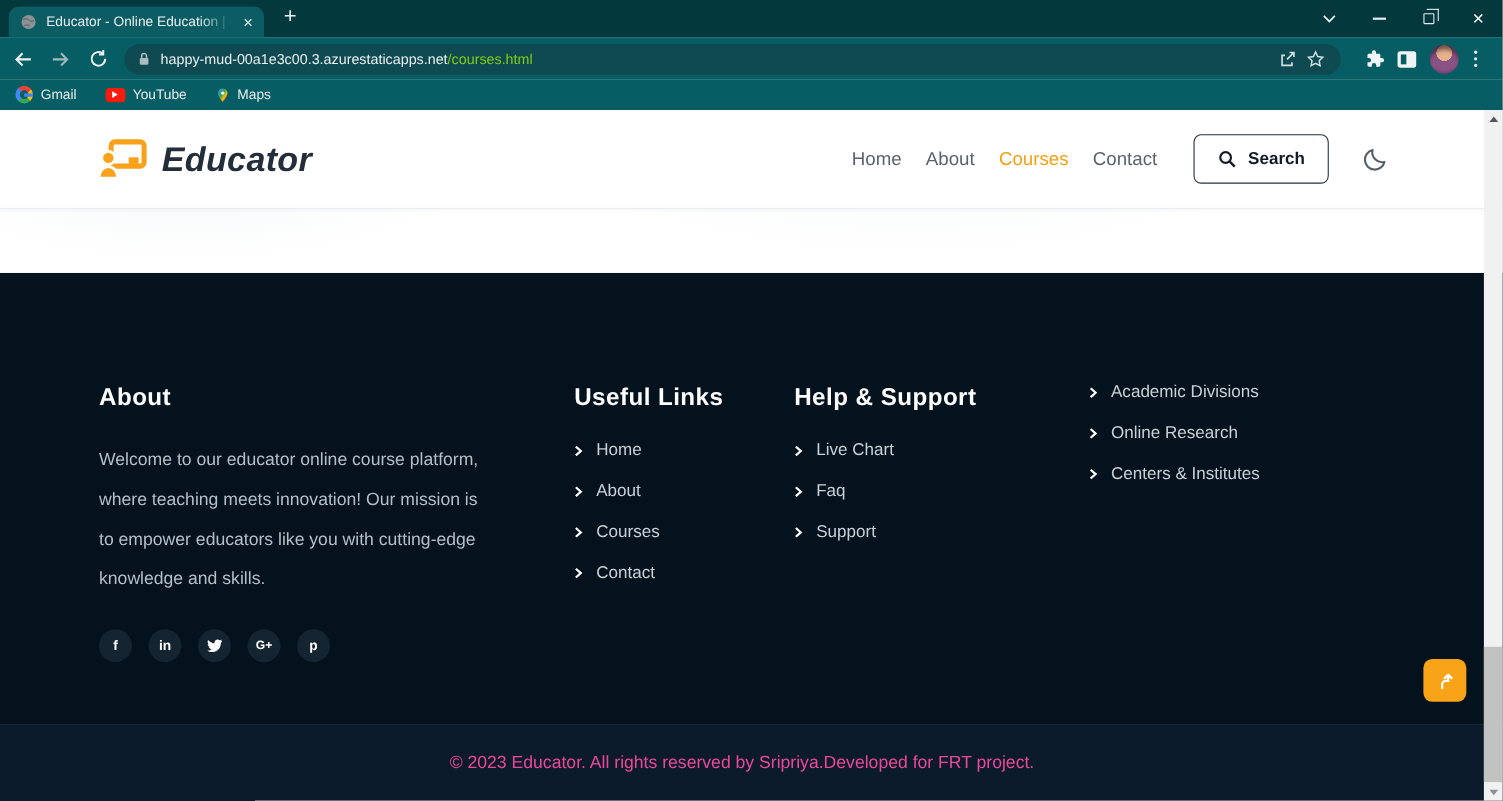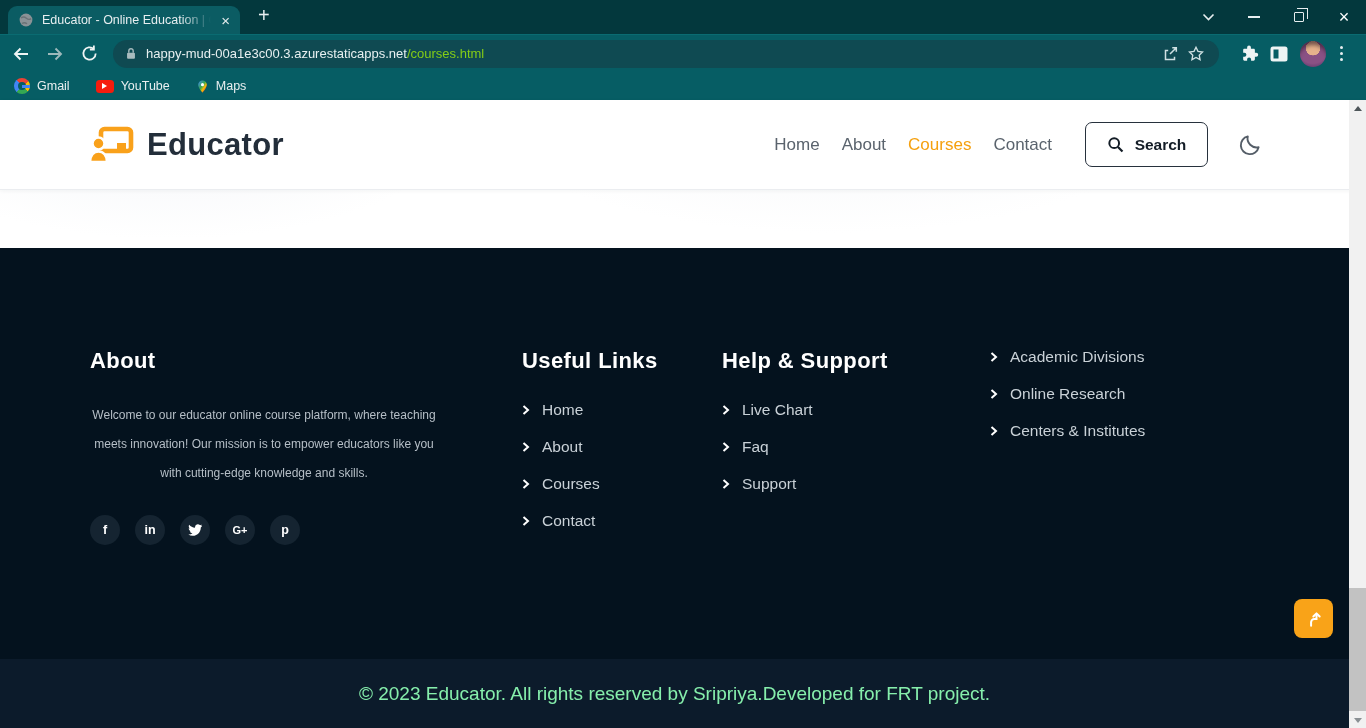--- a/index.html
+++ b/index.html
@@ -47,46 +47,46 @@
   .gicon::after { content:""; position:absolute; right:0; top:6.5px; width:8px; height:3.5px; background:#4285f4; }
   .yticon { width:18px; height:13px; background:#f61c0d; border-radius:3.5px; display:flex; align-items:center; justify-content:center; flex:0 0 auto; }
   .yticon i { width:0; height:0; border-left:5px solid #fff; border-top:3.5px solid transparent; border-bottom:3.5px solid transparent; }
 
   
   .page { position:absolute; top:100px; left:0; width:1366px; height:628px; background:#fff; }
   .site-header { height:90px; background:#fff; display:flex; align-items:center;
                  padding:0 104px 0 90px; border-bottom:1px solid #ebedf0; position:relative; z-index:2;
                  box-shadow:0 1px 4px rgba(20,30,40,.05); }
   .brand { display:flex; align-items:center; gap:13px; cursor:pointer; }
-  .brand-name { font-size:31px; font-weight:800; color:#232e3a; letter-spacing:.3px; }
+  .brand-name { font-size:31px; font-weight:800; color:#232e3a; letter-spacing:.3px;font-style:italic; }
   .nav { margin-left:auto; display:flex; align-items:center; gap:22px; }
   .nav a { font-size:17px; color:#5a636d; text-decoration:none; cursor:pointer; }
   .nav a.active { color:#f5a00f; }
   .search-btn { margin-left:33px; width:123px; height:45px; background:#fff; border:1.6px solid #27313d;
                 border-radius:7px; display:flex; align-items:center; justify-content:center; gap:10px;
                 font-weight:700; font-size:15.5px; color:#131c26; cursor:pointer; }
   .theme-toggle { margin-left:30px; cursor:pointer; display:flex; }
 
   .content-gap { height:58px; background:#fff; position:relative;
     background-image:radial-gradient(ellipse 420px 170px at 170px -70px, #f3f5f8 0%, rgba(243,245,248,0) 70%),
                      radial-gradient(ellipse 520px 190px at 830px -90px, #f4f6f8 0%, rgba(244,246,248,0) 70%); }
 
   
   .footer { height:411px; background:#04121e; padding:100px 0 0 90px; display:flex; }
   .fcol h4 { color:#fff; font-size:22px; font-weight:700; letter-spacing:.4px; margin-bottom:27px; }
   .col-about { width:432px; } .col-useful { width:200px; } .col-help { width:268px; } .col-research { flex:1; }
-  .about-text { width:348px; color:#b6bfc7; font-size:12px; line-height:29px;text-align:center; }
+  .about-text { width:348px; color:#b6bfc7; font-size:16px; line-height:36px; }
   .social { display:flex; gap:15px; margin-top:27px; }
   .social .s { width:30px; height:30px; border-radius:50%; background:#152431; color:#fff;
                display:flex; align-items:center; justify-content:center; font-size:12.5px; font-weight:700; cursor:pointer; }
   .links { list-style:none; }
   .links li { display:flex; align-items:center; gap:12px; margin-bottom:19px; color:#c9d1d7; font-size:15.5px; cursor:pointer; }
   .links li svg { flex:0 0 auto; }
   .copyright { height:69px; background:#0c1b2b; display:flex; align-items:center; justify-content:center;
-               color:#86efac; font-size:19px; padding-right:17px; }
+               color:#ec4899; font-size:16px; padding-right:17px; }
 
   .scrolltop { position:absolute; left:1294px; top:599px; width:39px; height:39px; border-radius:8px;
                background:#f9a318; display:flex; align-items:center; justify-content:center; cursor:pointer; z-index:6; }
 
   
   .scrollbar { position:absolute; right:0; top:100px; width:17px; height:628px; background:#f1f1f1; z-index:10; }
   .sb-up, .sb-down { position:absolute; left:0; width:17px; height:16px; display:flex; align-items:center; justify-content:center; cursor:pointer; }
   .sb-up { top:0; } .sb-down { bottom:0; }
   .tri-up { width:0; height:0; border-left:4px solid transparent; border-right:4px solid transparent; border-bottom:5px solid #4d5559; }
   .tri-down { width:0; height:0; border-left:4px solid transparent; border-right:4px solid transparent; border-top:5px solid #8a9094; }

